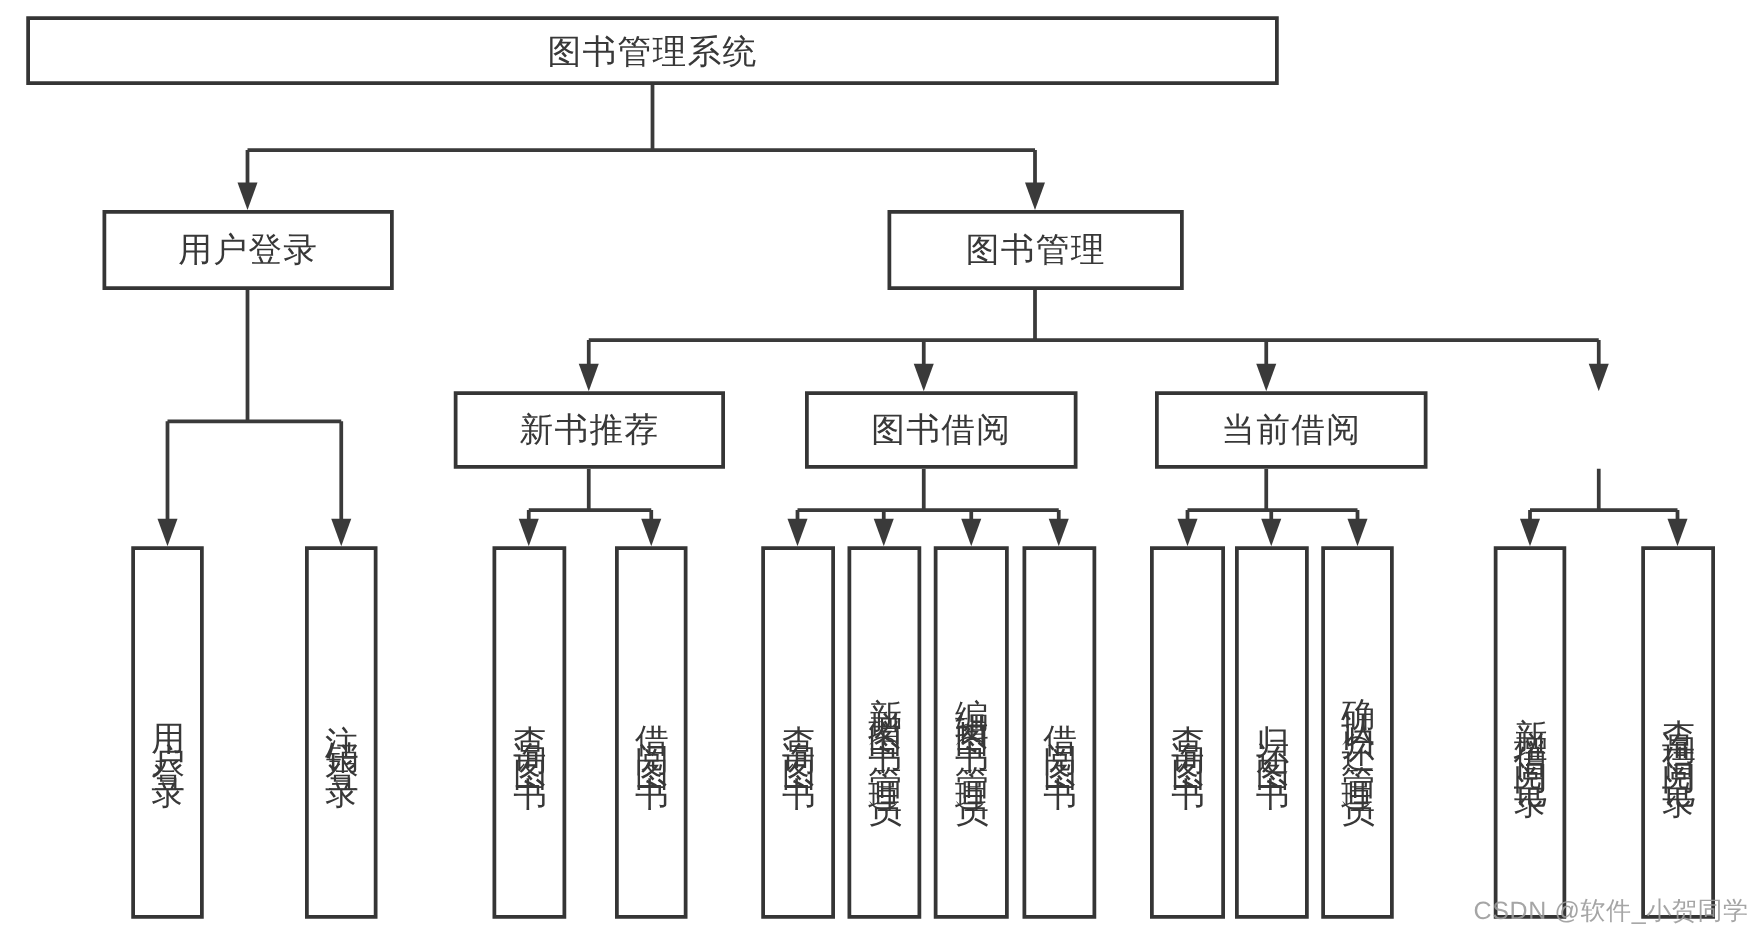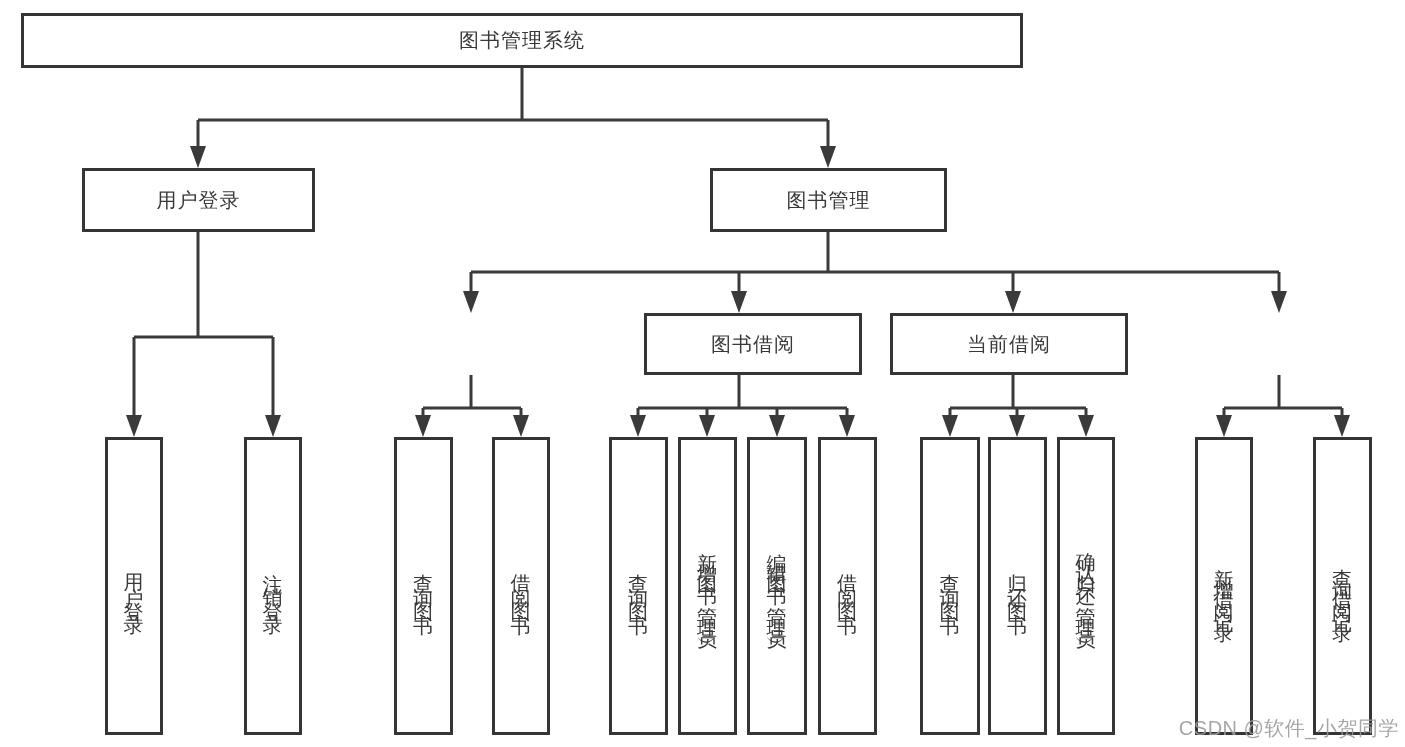--- a/index.html
+++ b/index.html
@@ -24,21 +24,21 @@
   }
   .node {
     position: absolute;
     box-sizing: border-box;
     border: 3px solid #353535;
     background: #ffffff;
     color: #383838;
     display: flex;
     align-items: center;
     justify-content: center;
-    font-size: 20px;
+    font-size: 27px;
     letter-spacing: 1px;
     text-align: center;
   }
   .node.h-label {
     white-space: nowrap;
   }
   .node.leaf {
     writing-mode: vertical-rl;
     text-orientation: mixed;
     letter-spacing: 11px;
@@ -95,22 +95,23 @@
       <polygon points="1216,415 1232,415 1224,437"></polygon>
       <polygon points="1334,415 1350,415 1342,437"></polygon>
     </g>
   </svg>
 
   <div class="node h-label" style="left:21px; top:13px; width:1002px; height:55px;">图书管理系统</div>
 
   <div class="node h-label" style="left:82px; top:168px; width:233px; height:64px;">用户登录</div>
   <div class="node h-label" style="left:710px; top:168px; width:237px; height:64px;">图书管理</div>
 
+  <div class="node h-label" style="left:363px; top:313px; width:217px; height:62px;">新书推荐</div>
   <div class="node h-label" style="left:630px; top:313px; width:218px; height:62px;margin-left:14px;">图书借阅</div>
-  <div class="node h-label" style="left:890px; top:313px; width:238px; height:62px;">当前借阅</div>
+  <div class="node h-label" style="left:924px; top:313px; width:218px; height:62px;">当前借阅</div>
 
   <div class="node leaf short" style="left:105px; top:437px; width:58px; height:298px;">用户登录</div>
   <div class="node leaf short" style="left:244px; top:437px; width:58px; height:298px;">注销登录</div>
 
   <div class="node leaf short" style="left:394px; top:437px; width:59px; height:298px;">查询图书</div>
   <div class="node leaf short" style="left:492px; top:437px; width:58px; height:298px;">借阅图书</div>
 
   <div class="node leaf short" style="left:609px; top:437px; width:59px; height:298px;">查询图书</div>
   <div class="node leaf" style="left:678px; top:437px; width:59px; height:298px;">新增图书（管理员）</div>
   <div class="node leaf" style="left:747px; top:437px; width:60px; height:298px;">编辑图书（管理员）</div>

